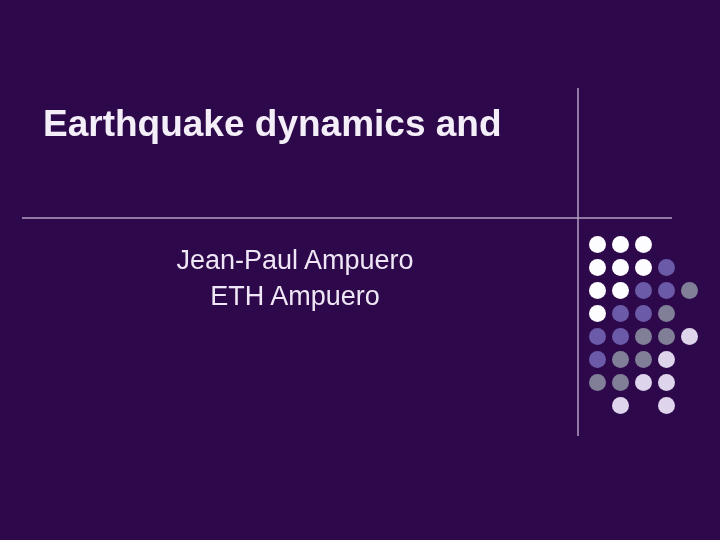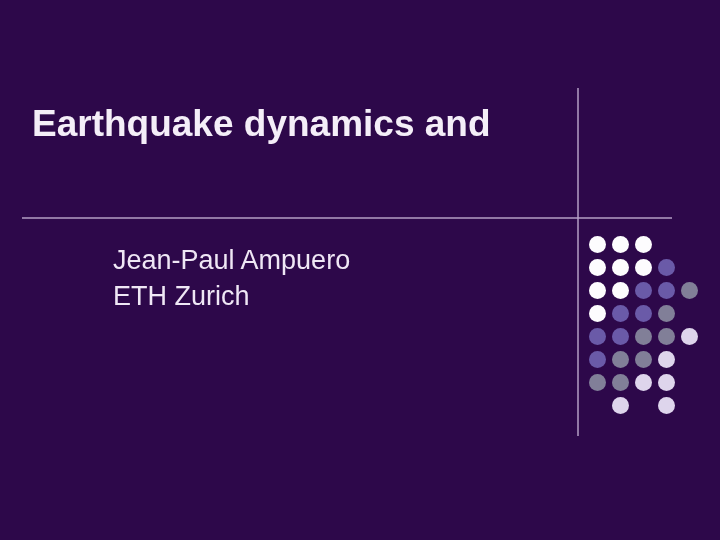--- a/index.html
+++ b/index.html
@@ -38,39 +38,40 @@
     top: 88px;
     width: 2px;
     height: 348px;
     background: #b9a4c9;
     opacity: 0.72;
   }
 
   
   #title-block {
     position: absolute;
-    left: 32px;
+    left: 43px;
     top: 101px;
     width: 530px;
   }
   #title-block .line {
     color: #f4eef8;
     font-size: 37px;
     font-weight: bold;
     line-height: 45px;
     letter-spacing: 0px;
     white-space: nowrap;
   }
 
   
   #subtitle-block {
     position: absolute;
-    left: 113px;
+    left: 95px;
     top: 242px;
     width: 400px;
+    text-align: center;
   }
   #subtitle-block .line {
     color: #efe7f5;
     font-size: 27px;
     font-weight: normal;
     line-height: 36px;
     white-space: nowrap;
   }
 
   
@@ -95,21 +96,21 @@
 
   <div id="rule-horizontal"></div>
   <div id="rule-vertical"></div>
 
   <div id="title-block">
     <div class="line">Earthquake dynamics and</div>
   </div>
 
   <div id="subtitle-block">
     <div class="line">Jean-Paul Ampuero</div>
-    <div class="line">ETH Zurich</div>
+    <div class="line">ETH Ampuero</div>
   </div>
 
   <div id="dot-grid">
       <div class="dot" style="left: 0px; top: 0px; width: 17px; height: 17px; background: rgb(253, 252, 254);"></div>
       <div class="dot" style="left: 23px; top: 0px; width: 17px; height: 17px; background: rgb(253, 252, 254);"></div>
       <div class="dot" style="left: 46px; top: 0px; width: 17px; height: 17px; background: rgb(253, 252, 254);"></div>
       <div class="dot" style="left: 0px; top: 23px; width: 17px; height: 17px; background: rgb(253, 252, 254);"></div>
       <div class="dot" style="left: 23px; top: 23px; width: 17px; height: 17px; background: rgb(253, 252, 254);"></div>
       <div class="dot" style="left: 46px; top: 23px; width: 17px; height: 17px; background: rgb(253, 252, 254);"></div>
       <div class="dot" style="left: 69px; top: 23px; width: 17px; height: 17px; background: rgb(106, 90, 168);"></div>

